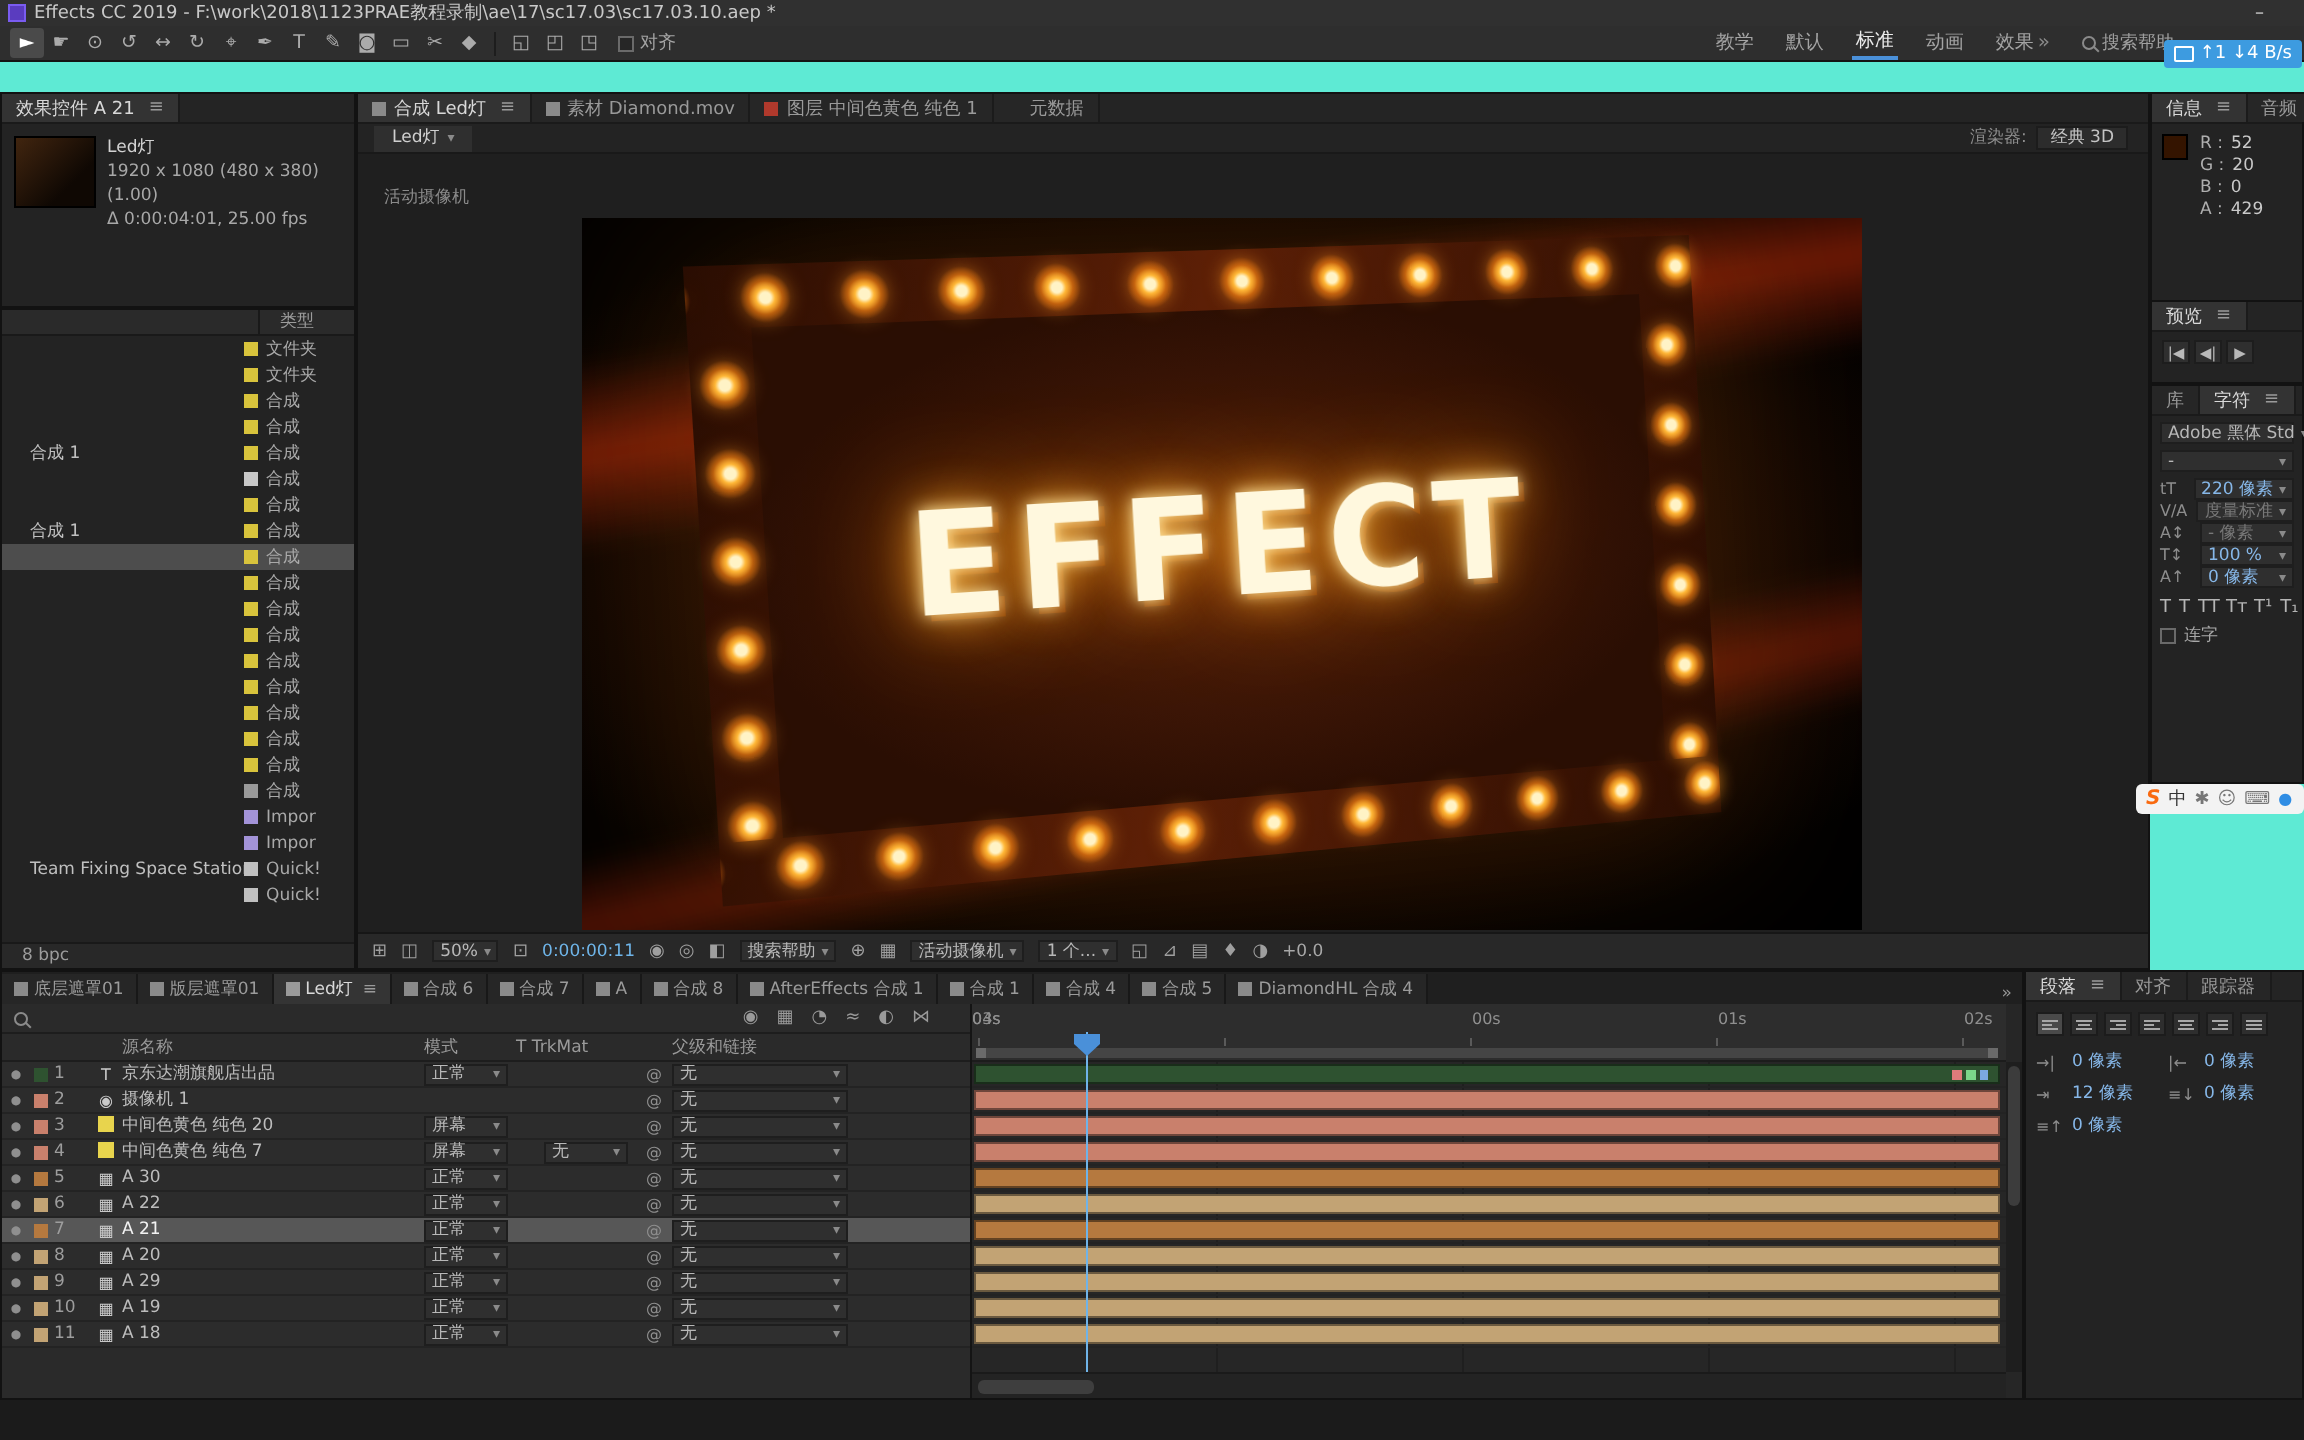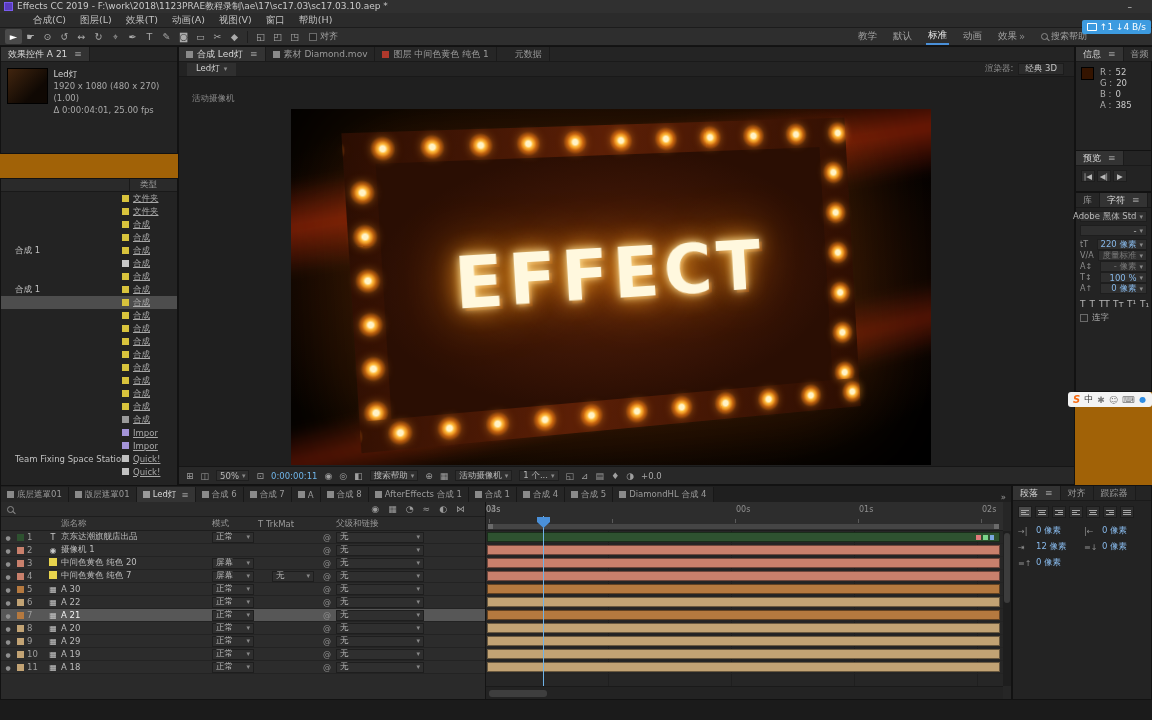--- a/index.html
+++ b/index.html
@@ -1,17 +1,17 @@
 <!DOCTYPE html>
 <html><head>
 <meta charset="utf-8">
 <style>
   *{margin:0;padding:0;box-sizing:border-box;}
   html,body{background:#101010;}
-  .app{position:relative;width:1152px;height:720px;background:#a16207;
+  .app{position:relative;width:1152px;height:720px;background:#5eead4;
        font-family:"DejaVu Sans","Liberation Sans",sans-serif;font-size:10px;color:#bdbdbd;
        overflow:hidden;user-select:none;}
   
   .titlebar{height:13px;background:#303030;display:flex;align-items:center;padding:0 4px;
             font-size:9px;color:#c9c9c9;white-space:nowrap;}
   .titlebar .app-icon{width:9px;height:9px;background:#5a3cbf;border:1px solid #7a5cf0;margin-right:4px;}
   .titlebar .win-min{margin-left:auto;margin-right:16px;color:#d0d0d0;}
   .menubar{height:15px;background:#2b2b2b;display:flex;align-items:center;padding-left:26px;
            font-size:9.5px;color:#c2c2c2;border-bottom:1px solid #1c1c1c;}
   .menu-item{padding:0 7px;}
@@ -49,31 +49,31 @@
   .dd::after{content:"▾";margin-left:3px;color:#8a8a8a;font-size:7px;}
   .blue{color:#86b7e8;}
   .dim{color:#787878;}
   
   #effect-controls{left:0;top:46px;width:178px;height:108px;}
   .ec-body{display:flex;gap:6px;padding:6px 6px;}
   .ec-thumb{width:46px;height:36px;background:linear-gradient(135deg,#41250f,#0f0803 70%);border:1px solid #000;}
   .ec-info{font-size:8.5px;color:#a8a8a8;line-height:12px;}
   .ec-name{color:#d2d2d2;}
   
-  #project-panel{left:0;top:154px;width:178px;height:331px;margin-top:24px;}
+  #project-panel{left:0;top:154px;width:178px;height:331px;}
   .proj-header{height:13px;display:flex;align-items:center;background:#2a2a2a;
                border-bottom:1px solid #191919;font-size:8.5px;color:#9c9c9c;}
   .proj-header .h-name{flex:1;padding-left:14px;}
   .proj-header .h-type{width:48px;border-left:1px solid #191919;padding-left:10px;}
   .proj-rows{overflow:hidden;height:292px;}
   .proj-row{display:flex;align-items:center;height:13px;font-size:8.5px;}
   .proj-row.selected{background:#4d4d4d;color:#f0f0f0;}
   .proj-name{flex:1;padding-left:14px;white-space:nowrap;overflow:hidden;color:#c0c0c0;}
   .proj-chip{width:7px;height:7px;margin-right:4px;background:#777;}
-  .proj-type{width:44px;color:#a9a9a9;text-decoration:underline;}
+  .proj-type{width:44px;color:#a9a9a9;}
   .proj-footer{position:absolute;left:0;right:0;bottom:0;height:13px;display:flex;align-items:center;
                padding-left:10px;background:#282828;border-top:1px solid #191919;font-size:8.5px;color:#9c9c9c;}
   
   #center-panel{left:178px;top:46px;width:897px;height:439px;background:#1f1f1f;}
   .subtab-row{height:15px;display:flex;align-items:center;background:#232323;border-bottom:1px solid #191919;}
   .subtab{margin-left:8px;padding:0 9px;background:#2f2f2f;height:13px;display:flex;align-items:center;
           font-size:8.5px;color:#cfcfcf;}
   .subtab::after{content:"▾";margin-left:4px;font-size:7px;color:#8a8a8a;}
   .renderer{margin-left:auto;display:flex;align-items:center;gap:5px;margin-right:10px;font-size:8.5px;color:#8f8f8f;}
   .renderer-value{color:#c4c4c4;border:1px solid #1c1c1c;background:#2c2c2c;padding:0 6px;height:12px;
@@ -110,21 +110,21 @@
   .info-body{display:flex;gap:6px;padding:5px;}
   .info-swatch{width:13px;height:13px;border:1px solid #000;}
   .chan{font-size:8.5px;line-height:11px;color:#aeaeae;display:flex;gap:4px;}
   .chan .v{color:#c9c9c9;}
   #preview-panel{left:1075px;top:150px;width:77px;height:42px;}
   .preview-btns{display:flex;gap:2px;padding:4px 5px;}
   .pbtn{min-width:14px;height:12px;background:#2f2f2f;border:1px solid #1d1d1d;display:inline-flex;
         align-items:center;justify-content:center;font-size:7.5px;color:#b9b9b9;}
   #char-panel{left:1075px;top:192px;width:77px;height:200px;}
   .char-body{padding:3px 4px;display:flex;flex-direction:column;gap:3px;}
-  .char-body .dd{width:100%;justify-content:flex-end;}
+  .char-body .dd{width:100%;}
   .cfield{display:flex;align-items:center;gap:3px;font-size:8.5px;}
   .cfield .glyph{width:17px;color:#8d8d8d;font-size:8px;}
   .toggle-row{display:flex;gap:4px;padding-top:2px;}
   .tstyle{font-size:9px;color:#b5b5b5;width:10px;text-align:center;}
   .lig-row{display:flex;align-items:center;gap:4px;font-size:8.5px;color:#a8a8a8;}
   .checkbox{width:8px;height:8px;border:1px solid #6a6a6a;background:#262626;display:inline-block;}
   .ime-bar{position:absolute;left:1068px;top:392px;width:84px;height:15px;background:#f3f3f3;
            border-radius:3px;display:flex;align-items:center;gap:4px;padding:0 5px;z-index:50;font-size:10px;}
   .ime-s{color:#f96a10;font-weight:bold;font-style:italic;}
   .ime-dark{color:#333;font-size:9px;}
@@ -227,30 +227,20 @@
 <body>
 
 <div class="app">
 
   <div class="titlebar">
     <span class="app-icon"></span>
     <span>Effects CC 2019 - F:\work\2018\1123PRAE教程录制\ae\17\sc17.03\sc17.03.10.aep *</span>
     <span class="win-min">–</span>
   </div>
 
-  <div class="menubar">
-
-  <span class="menu-item">合成(C)</span>
-      <span class="menu-item">图层(L)</span>
-      <span class="menu-item">效果(T)</span>
-      <span class="menu-item">动画(A)</span>
-      <span class="menu-item">视图(V)</span>
-      <span class="menu-item">窗口</span>
-      <span class="menu-item">帮助(H)</span>
-    </div>
 
   <div class="toolbar">
     <span style="display:inline-flex;align-items:center;">
 
     <span class="tool active">►</span>
         <span class="tool">☛</span>
         <span class="tool">⊙</span>
         <span class="tool">↺</span>
         <span class="tool">↔</span>
         <span class="tool">↻</span>
@@ -297,21 +287,21 @@
   <div class="panel" id="effect-controls">
     <div class="panel-tabs">
       <span class="ptab active">
         <span>效果控件 A 21</span>
       </span>
     </div>
     <div class="ec-body">
       <div class="ec-thumb"></div>
       <div class="ec-info">
         <div class="ec-name">Led灯</div>
-        <div>1920 x 1080 (480 x 270) (1.00)</div>
+        <div>1920 x 1080 (480 x 380) (1.00)</div>
         <div>Δ 0:00:04:01, 25.00 fps</div>
       </div>
     </div>
   </div>
 
   <div class="panel" id="project-panel">
     <div class="proj-header">
       <span class="h-name"></span>
       <span class="h-type">类型</span>
     </div>
@@ -557,21 +547,21 @@
             <span class="v">20</span>
           </div>
 
           <div class="chan">
             <span>B :</span>
             <span class="v">0</span>
           </div>
 
           <div class="chan">
             <span>A :</span>
-            <span class="v">385</span>
+            <span class="v">429</span>
           </div>
         </div>
     </div>
   </div>
 
   <div class="panel" id="preview-panel">
     <div class="panel-tabs">
       <span class="ptab active">
           <span>预览</span>
         </span>

